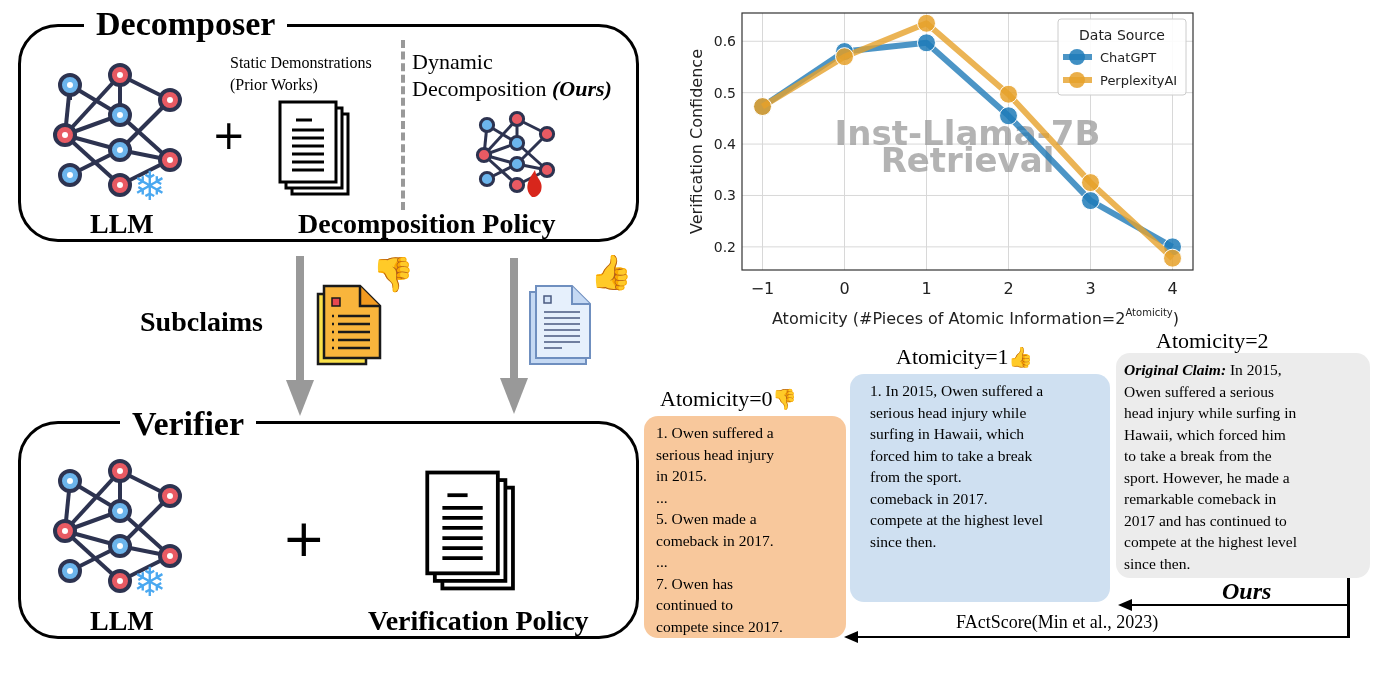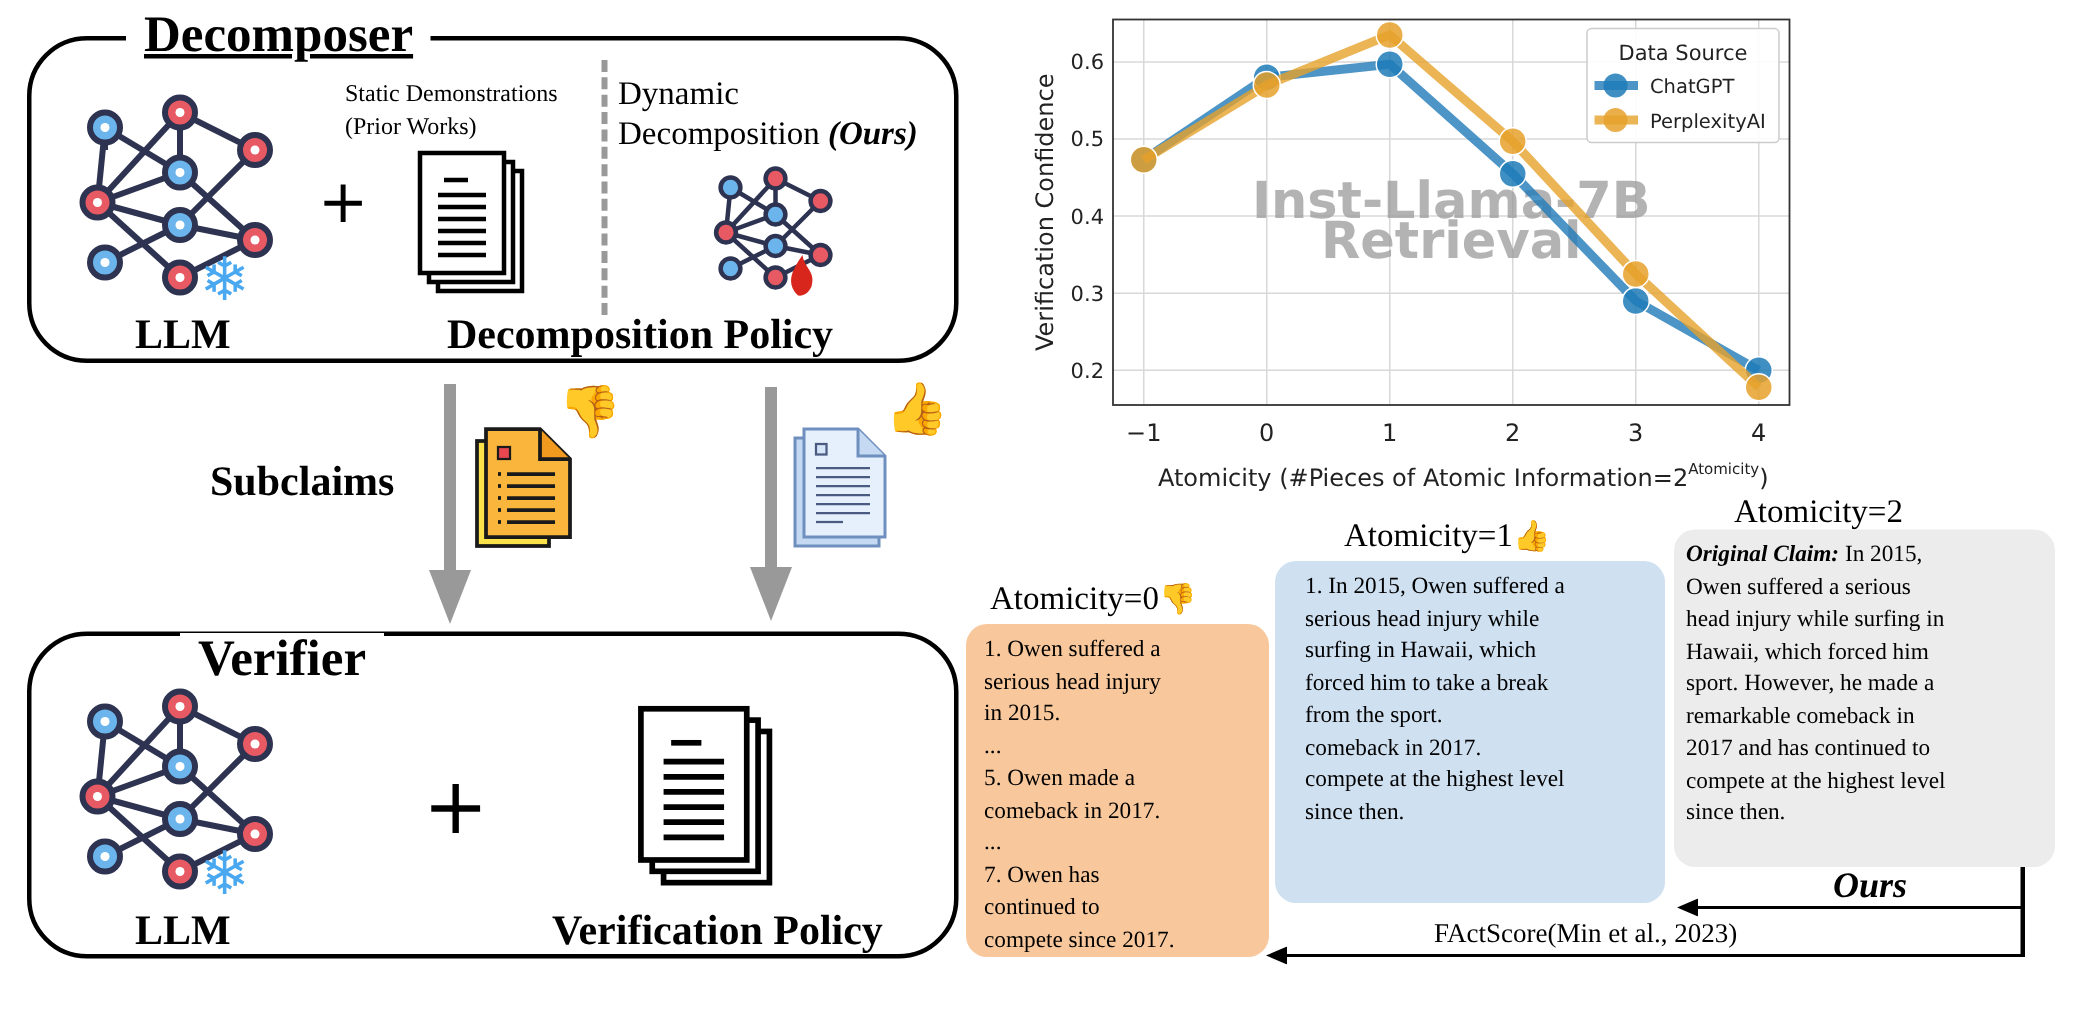--- a/index.html
+++ b/index.html
@@ -13,21 +13,21 @@
   .plus { position:absolute; font-size:40px; font-family:"DejaVu Sans", sans-serif; }
   .box { position:absolute; border-radius:14px; font-size:15.5px; line-height:21.5px; padding:6px 10px 6px 12px; box-sizing:border-box; }
   .atom-title { position:absolute; font-size:22px; }
   .arrow-shaft { position:absolute; background:#999; }
   svg text { font-family:"DejaVu Sans", sans-serif; }
 </style>
 </head>
 <body>
 
 <div class="panel" style="left:18px; top:24px; width:615px; height:212px;"></div>
-<div class="panel-title" style="left:84px; top:6px;text-decoration:underline;">Decomposer</div>
+<div class="panel-title" style="left:84px; top:6px;">Decomposer</div>
 
 <svg class="abs" style="left:45px; top:60px;" width="150" height="150" viewBox="0 0 150 150">
   <g stroke="#2d3350" stroke-width="4" fill="none">
     <line x1="25" y1="25" x2="75" y2="55"></line>
       <line x1="25" y1="25" x2="25" y2="40"></line>
     <line x1="75" y1="15" x2="75" y2="55"></line>
       <line x1="75" y1="15" x2="125" y2="40"></line>
     <line x1="25" y1="25" x2="20" y2="75"></line>
       <line x1="20" y1="75" x2="75" y2="55"></line>
     <line x1="20" y1="75" x2="75" y2="90"></line>
@@ -164,21 +164,21 @@
       <line x1="16" y1="42" x2="52" y2="42"></line>
       <line x1="16" y1="48" x2="52" y2="48"></line>
       <line x1="16" y1="54" x2="52" y2="54"></line>
       <line x1="16" y1="60" x2="52" y2="60"></line>
       <line x1="16" y1="66" x2="34" y2="66"></line>
     </g>
 </svg>
 <div class="abs" style="left:590px; top:252px; font-size:34px; font-family:'DejaVu Sans', sans-serif; color:#f2b233;">👍</div>
 
 <div class="panel" style="left:18px; top:421px; width:615px; height:212px;"></div>
-<div class="panel-title" style="left:120px; top:406px;margin-top:16px;">Verifier</div>
+<div class="panel-title" style="left:120px; top:406px;">Verifier</div>
 
 <svg class="abs" style="left:45px; top:456px;" width="150" height="150" viewBox="0 0 150 150">
   <g stroke="#2d3350" stroke-width="4" fill="none">
     <line x1="25" y1="25" x2="75" y2="55"></line>
       <line x1="75" y1="15" x2="75" y2="55"></line>
       <line x1="75" y1="15" x2="125" y2="40"></line>
     <line x1="25" y1="25" x2="20" y2="75"></line>
       <line x1="20" y1="75" x2="75" y2="55"></line>
       <line x1="20" y1="75" x2="75" y2="90"></line>
     <line x1="20" y1="75" x2="75" y2="125"></line>
@@ -309,20 +309,21 @@
     <div>compete at the highest level</div>
     <div>since then.</div>
   </div>
 
 <div class="atom-title" style="left:1156px; top:328px;">Atomicity=2</div>
 <div id="box2" class="box" style="left:1116px; top:353px; width:254px; height:225px; background:#ececec; padding-left:8px;">
     <div><b><i>Original Claim:</i></b> In 2015,</div>
     <div>Owen suffered a serious</div>
     <div>head injury while surfing in</div>
     <div>Hawaii, which forced him</div>
+    <div>to take a break from the</div>
     <div>sport. However, he made a</div>
     <div>remarkable comeback in</div>
     <div>2017 and has continued to</div>
     <div>compete at the highest level</div>
     <div>since then.</div>
   </div>
 
 <div class="abs" style="left:1347px; top:578px; width:3px; height:60px; background:#000;"></div>
 <div class="abs" style="left:1130px; top:604px; width:219px; height:2px; background:#000;"></div>
 <svg class="abs" style="left:1118px; top:599px;" width="14" height="12">

